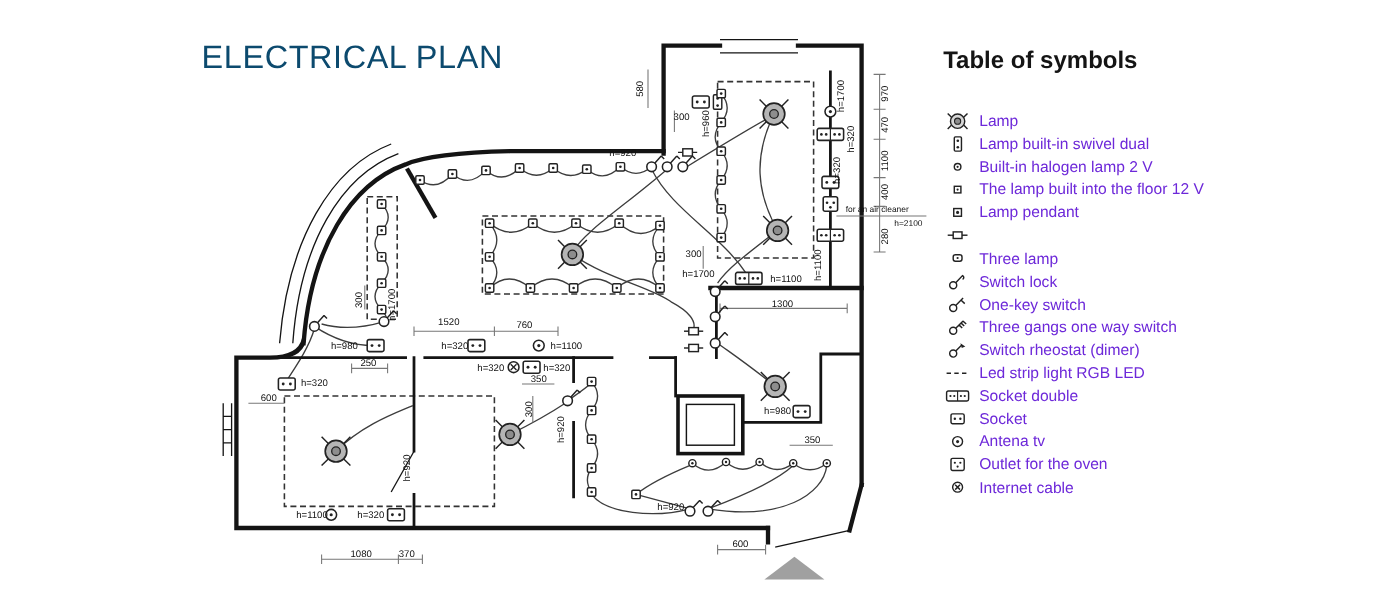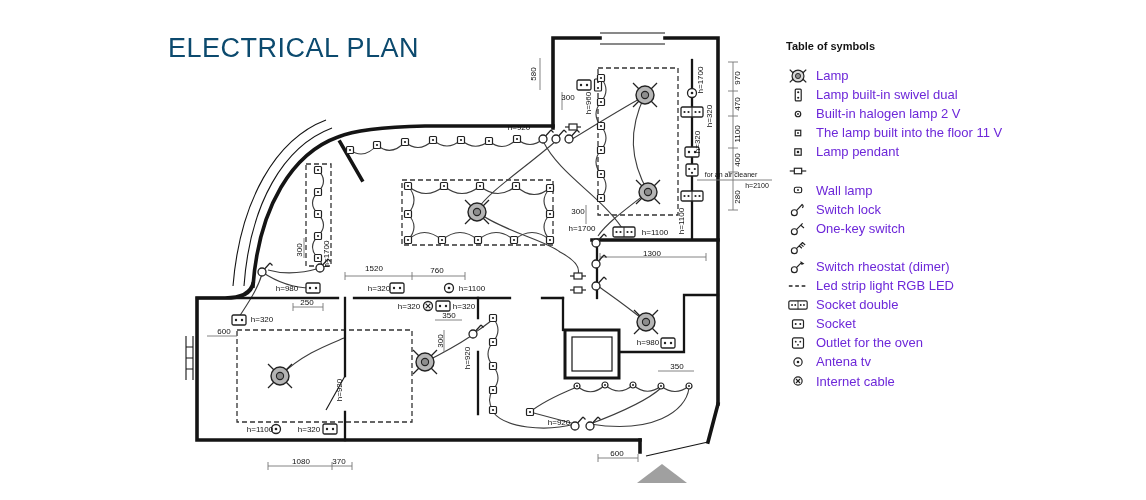--- a/index.html
+++ b/index.html
@@ -2,21 +2,21 @@
 <html><head>
 <meta charset="utf-8">
 <style>
   html,body{margin:0;padding:0;}
   body{width:1146px;height:500px;background:#fff;position:relative;overflow:hidden;
        font-family:"Liberation Sans",sans-serif;color:#111;}
   .header{position:absolute;left:168px;top:34px;}
   .title{font-size:27px;font-weight:400;letter-spacing:.5px;color:#0c4a6e;line-height:1.05;}
   .subtitle{font-size:18px;font-style:italic;color:#a9a9a9;margin-top:1px;}
   .legend{position:absolute;left:786px;top:40px;width:352px;}
-  .legend-title{font-size:11px;font-weight:800;color:#141414;margin-bottom:14px;}
+  .legend-title{font-size:20px;font-weight:800;color:#141414;margin-bottom:28px;}
   .leg-row{display:flex;align-items:center;height:19.1px;}
   .leg-ic{width:24px;height:18px;display:flex;align-items:center;justify-content:center;flex:0 0 24px;}
   .leg-ic svg{width:22px;height:18px;overflow:visible;}
   .leg-lb{font-size:13px;color:#6d28d9;margin-left:6px;white-space:nowrap;}
   #plan{position:absolute;left:180px;top:15px;width:595px;height:478px;}
   .wall{stroke:#141414;stroke-width:3.6;fill:none;stroke-linecap:square;}
   .wall2{stroke:#141414;stroke-width:2.3;fill:none;stroke-linecap:square;}
   .thin{stroke:#141414;stroke-width:1.1;fill:none;}
   .wire{stroke:#3d3d3d;stroke-width:1.1;fill:none;}
   .led{stroke:#333;stroke-width:1.3;fill:none;stroke-dasharray:5 3;}
@@ -321,21 +321,21 @@
           </svg>
         </span>
         <span class="leg-lb">Built-in halogen lamp 2 V</span>
       </div>
       <div class="leg-row">
         <span class="leg-ic">
           <svg viewBox="0 0 24 18">
             <use href="#ic-floor-lamp-icon"></use>
           </svg>
         </span>
-        <span class="leg-lb">The lamp built into the floor 11 V</span>
+        <span class="leg-lb">The lamp built into the floor 12 V</span>
       </div>
       <div class="leg-row">
         <span class="leg-ic">
           <svg viewBox="0 0 24 18">
             <use href="#ic-pendant-icon"></use>
           </svg>
         </span>
         <span class="leg-lb">Lamp pendant</span>
       </div>
       <div class="leg-row">
@@ -344,21 +344,21 @@
             <use href="#ic-sconce-icon"></use>
           </svg>
         </span>
       </div>
       <div class="leg-row">
         <span class="leg-ic">
           <svg viewBox="0 0 24 18">
             <use href="#ic-wall-lamp-icon"></use>
           </svg>
         </span>
-        <span class="leg-lb">Wall lamp</span>
+        <span class="leg-lb">Three lamp</span>
       </div>
       <div class="leg-row">
         <span class="leg-ic">
           <svg viewBox="0 0 24 18">
             <use href="#ic-switch-lock-icon"></use>
           </svg>
         </span>
         <span class="leg-lb">Switch lock</span>
       </div>
       <div class="leg-row">
@@ -368,20 +368,21 @@
           </svg>
         </span>
         <span class="leg-lb">One-key switch</span>
       </div>
       <div class="leg-row">
         <span class="leg-ic">
           <svg viewBox="0 0 24 18">
             <use href="#ic-three-gang-switch-icon"></use>
           </svg>
         </span>
+        <span class="leg-lb">Three gangs one way switch</span>
       </div>
       <div class="leg-row">
         <span class="leg-ic">
           <svg viewBox="0 0 24 18">
             <use href="#ic-dimmer-switch-icon"></use>
           </svg>
         </span>
         <span class="leg-lb">Switch rheostat (dimer)</span>
       </div>
       <div class="leg-row">
@@ -404,32 +405,32 @@
         <span class="leg-ic">
           <svg viewBox="0 0 24 18">
             <use href="#ic-socket-icon"></use>
           </svg>
         </span>
         <span class="leg-lb">Socket</span>
       </div>
       <div class="leg-row">
         <span class="leg-ic">
           <svg viewBox="0 0 24 18">
+            <use href="#ic-antenna-tv-icon"></use>
+          </svg>
+        </span>
+        <span class="leg-lb">Antena tv</span>
+      </div>
+      <div class="leg-row">
+        <span class="leg-ic">
+          <svg viewBox="0 0 24 18">
             <use href="#ic-oven-outlet-icon"></use>
           </svg>
         </span>
         <span class="leg-lb">Outlet for the oven</span>
-      </div>
-      <div class="leg-row">
-        <span class="leg-ic">
-          <svg viewBox="0 0 24 18">
-            <use href="#ic-antenna-tv-icon"></use>
-          </svg>
-        </span>
-        <span class="leg-lb">Antena tv</span>
       </div>
       <div class="leg-row">
         <span class="leg-ic">
           <svg viewBox="0 0 24 18">
             <use href="#ic-internet-cable-icon"></use>
           </svg>
         </span>
         <span class="leg-lb">Internet cable</span>
       </div>
     </div>

